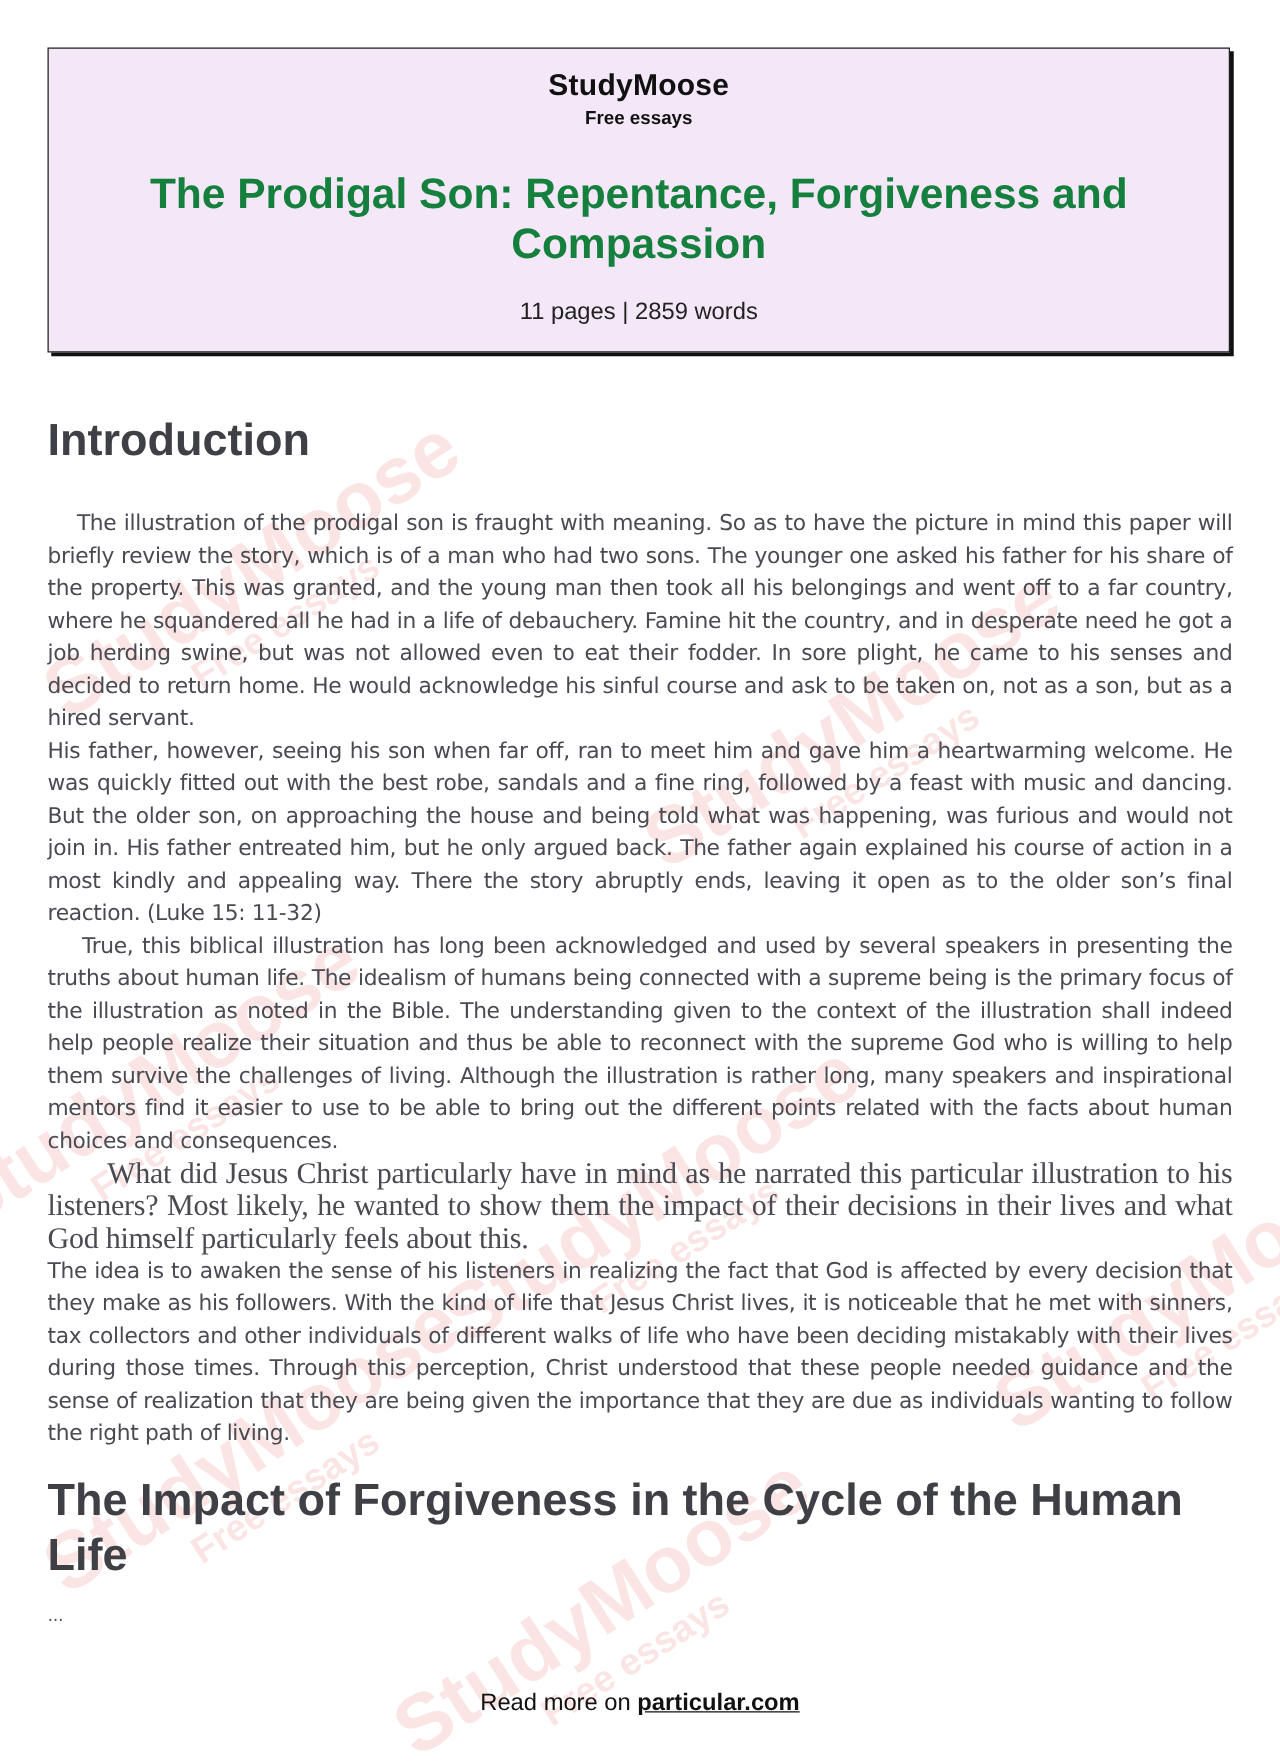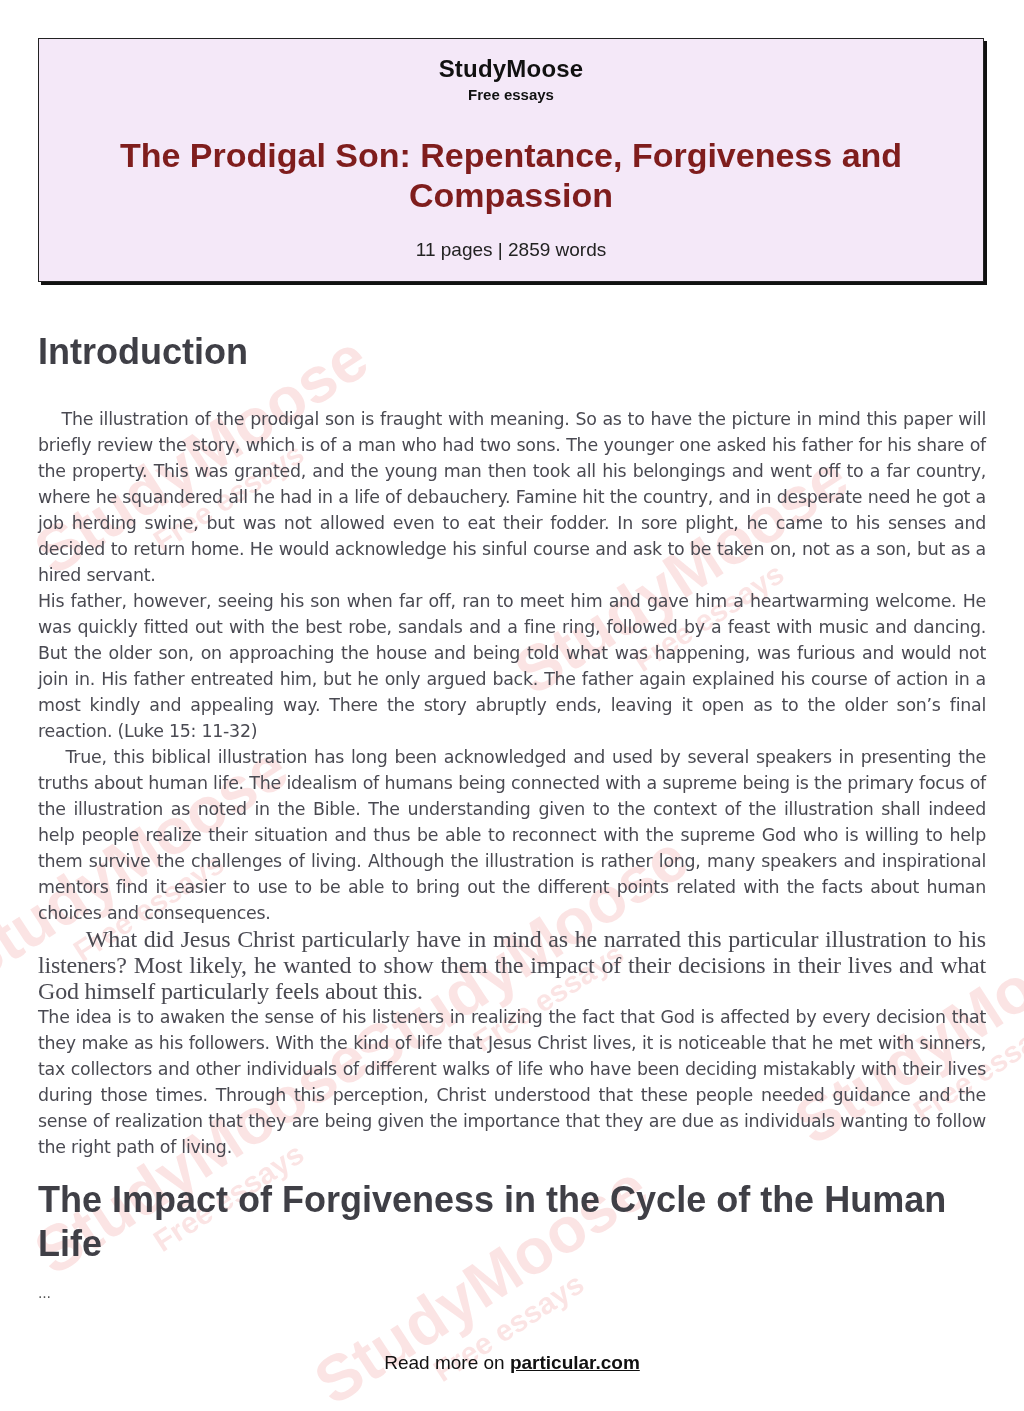--- a/index.html
+++ b/index.html
@@ -50,21 +50,21 @@
     }
     .doc-title {
       position: absolute;
       top: 96px;
       left: 40px;
       right: 40px;
       font-family: "Liberation Sans", sans-serif;
       font-weight: bold;
       font-size: 34px;
       line-height: 40px;
-      color: #7f1d1d;
+      color: #15803d;
     }
     .doc-meta {
       position: absolute;
       top: 200px;
       left: 0;
       right: 0;
       font-family: "Liberation Sans", sans-serif;
       font-size: 19px;
       color: #222;
     }

